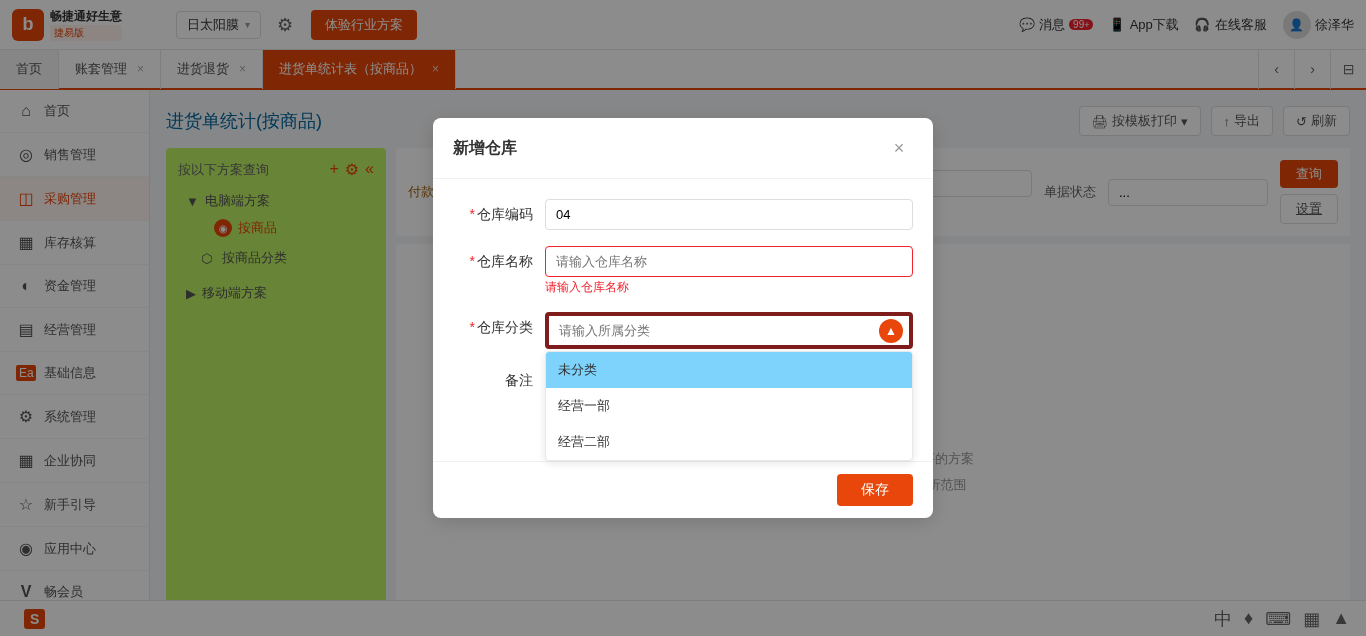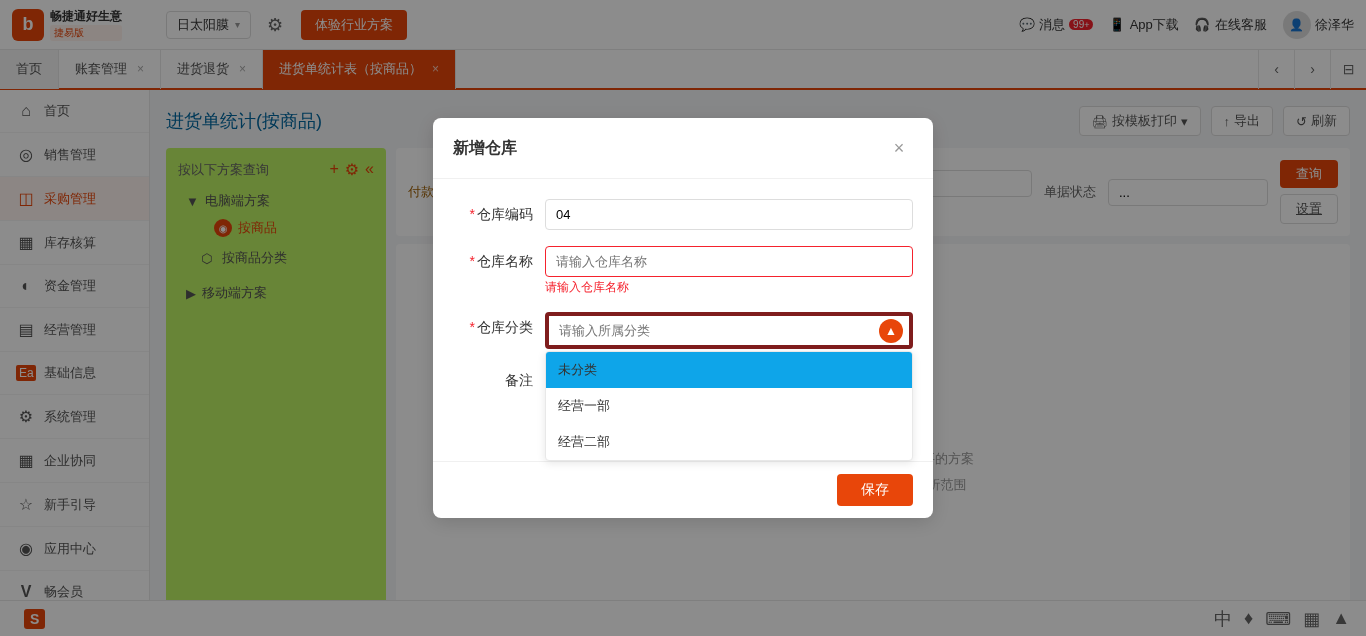--- a/index.html
+++ b/index.html
@@ -27,21 +27,21 @@
       height: 32px;
       background: #e8460a;
       border-radius: 6px;
       display: flex; align-items: center; justify-content: center;
       color: white; font-size: 18px; font-weight: bold;
     }
     .logo-badge { font-size: 10px; color: #e8460a; background: #fff3ed; padding: 1px 4px; border-radius: 3px; }
     .store-selector {
       display: flex; align-items: center; gap: 6px;
       border: 1px solid #ddd; border-radius: 4px;
-      padding: 4px 10px; cursor: pointer; margin-left: 4px;
+      padding: 4px 10px; cursor: pointer; margin-left: 14px;
       font-size: 13px; color: #333; background: #fff;
     }
     .store-selector .arrow { color: #999; font-size: 10px; }
     .settings-icon {
       width: 32px; height: 32px; display: flex; align-items: center; justify-content: center;
       cursor: pointer; color: #666; font-size: 18px; margin-left: 8px;
     }
     .experience-btn {
       background: #e8460a; color: white; border: none; border-radius: 4px;
       padding: 6px 14px; font-size: 13px; cursor: pointer; margin-left: 10px;
@@ -227,21 +227,21 @@
     }
     .dropdown-menu {
       position: absolute; left: 0; top: calc(100% + 2px); width: 100%;
       background: white; border: 1px solid #e8e8e8; border-radius: 4px;
       box-shadow: 0 2px 8px rgba(0,0,0,0.1); z-index: 200;
       overflow: hidden;
     }
     .dropdown-item {
       padding: 9px 12px; font-size: 13px; color: #333; cursor: pointer;
     }
-    .dropdown-item.selected { background: #0ea5e9; }
+    .dropdown-item.selected { background: #7dd3fc; }
     .modal-footer {
       padding: 12px 20px; border-top: 1px solid #f0f0f0;
       display: flex; justify-content: flex-end; gap: 10px;
     }
     .btn-save {
       background: #e8460a; color: white; border: none;
       padding: 7px 24px; border-radius: 4px; font-size: 14px; cursor: pointer;
     }
     .textarea-input {
       flex: 1; border: 1px solid #ddd; border-radius: 4px;

